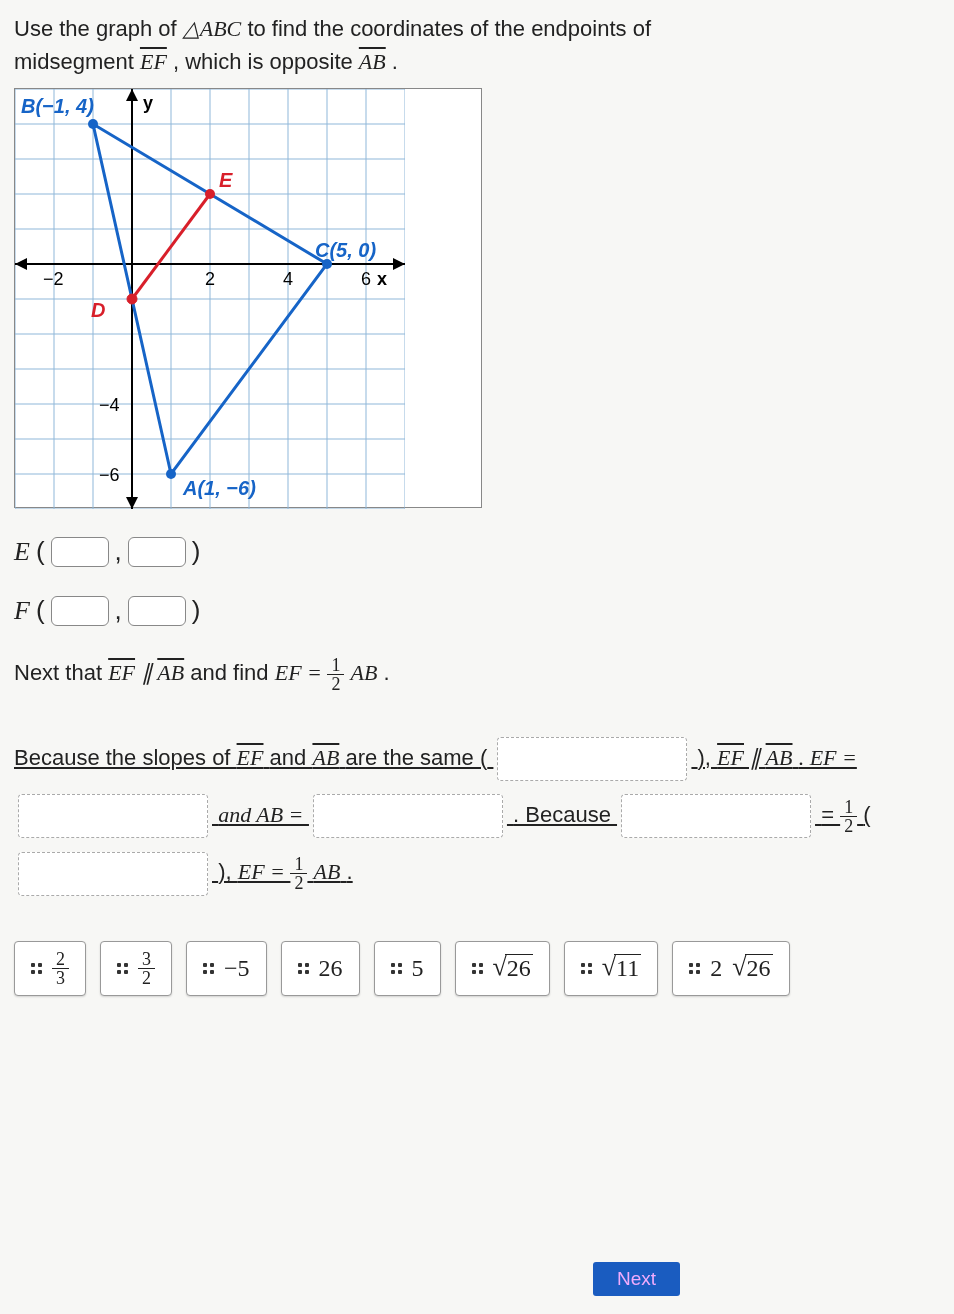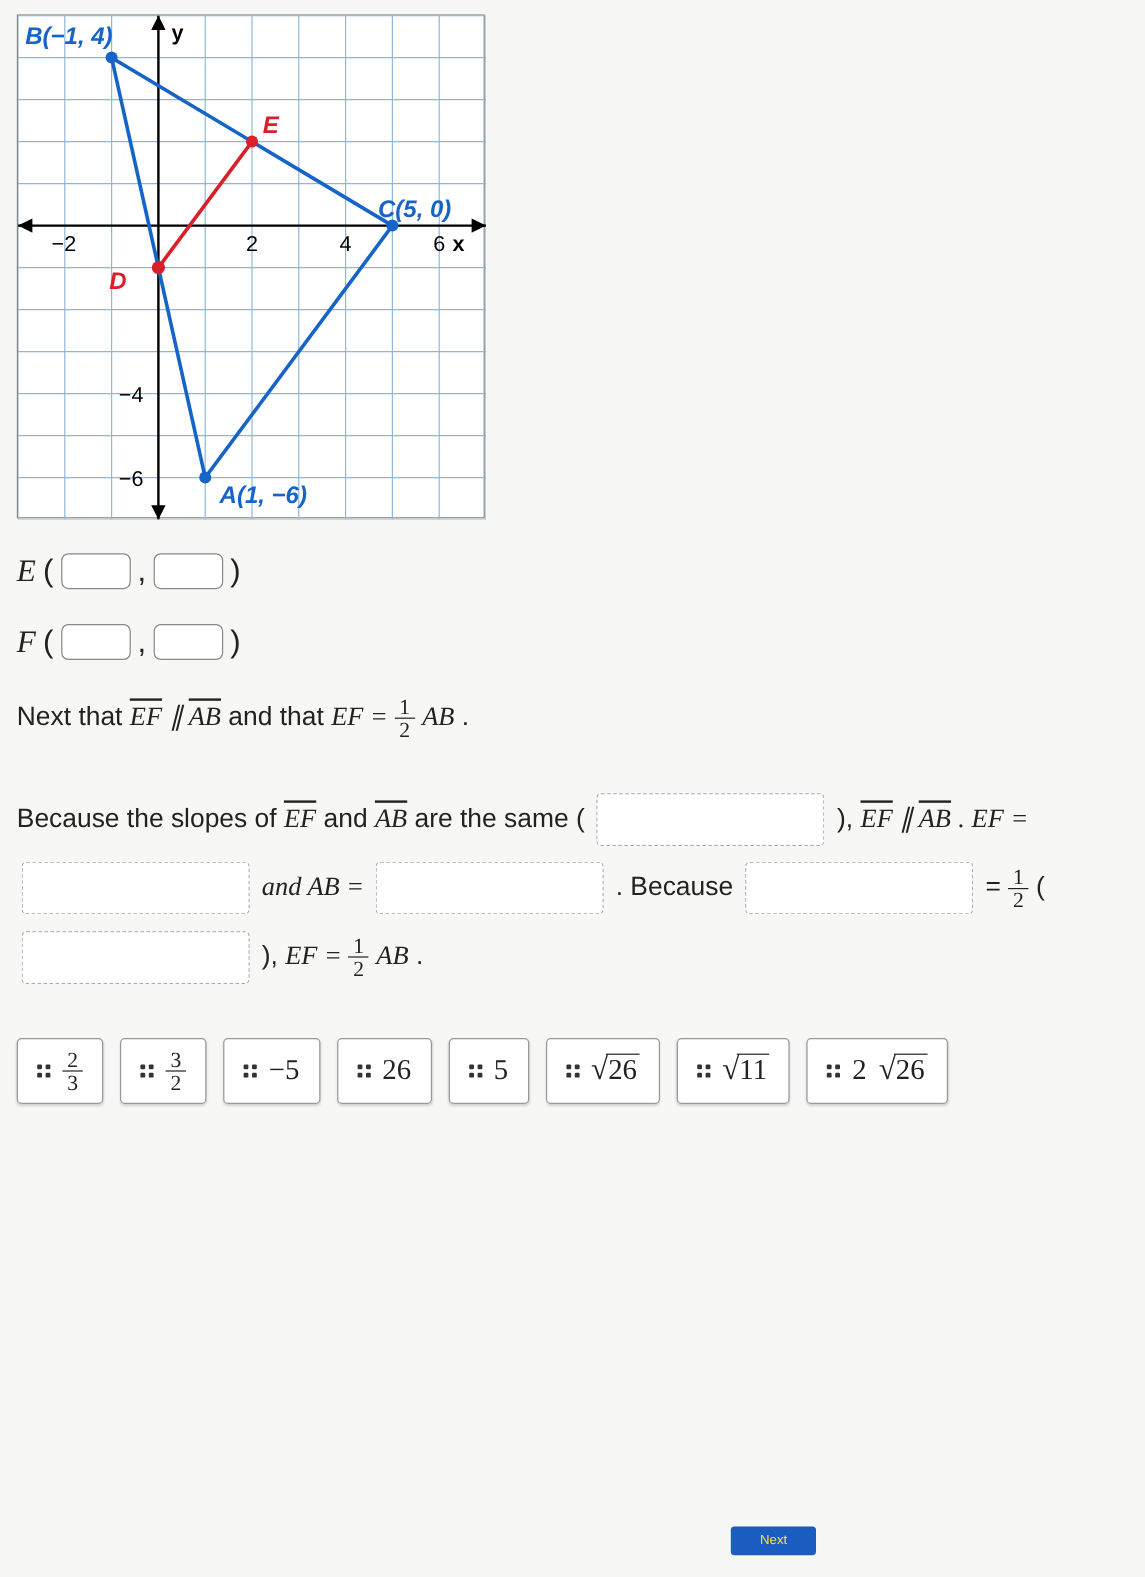--- a/index.html
+++ b/index.html
@@ -12,21 +12,21 @@
     width: 954px;
     background: #f7f7f5;
   }
   .problem-text { line-height: 1.5; margin-bottom: 10px; }
   .overline { text-decoration: overline; }
   .ital { font-style: italic; font-family: "Times New Roman", serif; }
 
   
   .graph-wrap {
     border: 1px solid #888;
-    width: 390px;
+    width: 468px;
     height: 420px;
     position: relative;
     background: #fff;
   }
   .graph-wrap svg { display:block; }
 
   
   .coord-line { margin: 28px 0; display:flex; align-items:center; gap:6px; }
   .coord-var { font-style: italic; font-family:"Times New Roman",serif; font-size:26px; }
   .slot {
@@ -41,21 +41,21 @@
 
   .show-line { margin:30px 0 36px; font-size:22px; }
   .frac {
     display:inline-flex; flex-direction:column; align-items:center;
     vertical-align:middle; font-size:18px; line-height:1;
     font-family:"Times New Roman",serif;
   }
   .frac .n { border-bottom:1.5px solid #222; padding:0 4px; }
   .frac .d { padding:0 4px; }
 
-  .proof { line-height: 2.6; font-size:22px; }
+  .proof { line-height: 2.6; font-size:22px;text-decoration:underline; }
   .drop {
     display:inline-block;
     min-width:190px; height:44px;
     border:1.5px dashed #aaa;
     border-radius:4px;
     vertical-align:middle;
     margin:0 4px;
     background:#fff;
   }
 
@@ -75,34 +75,44 @@
     grid-template-columns: repeat(2, 4px);
     grid-template-rows: repeat(2, 4px);
     gap:3px;
   }
   .grip span { width:4px; height:4px; background:#333; border-radius:1px; }
 
   .next-btn {
     position:absolute;
     bottom:6px; right:260px;
     background:#1a5cc0;
-    color:#fde047;
+    color:#f0abfc;
     padding:6px 24px;
     border-radius:3px;
-    font-size:11px;
+    font-size:19px;
   }
   .page-wrap { position:relative; min-height:1290px; }
   .sqrt { display:inline-flex; align-items:flex-start; }
   .sqrt .rad { font-size:26px; line-height:1; }
   .sqrt .arg { border-top:1.5px solid #222; padding:0 2px 0 2px; margin-left:-2px; }
 </style>
 </head>
 <body>
 <div class="page-wrap">
 
+<div class="problem-text">
+  <span>Use the graph of  </span>
+  <span class="ital">△ABC</span>
+  <span> to find the coordinates of the endpoints of</span><br>
+  <span>midsegment  </span>
+  <span class="ital overline">EF</span>
+  <span> , which is opposite  </span>
+  <span class="ital overline">AB</span>
+  <span> .</span>
+</div>
 
 <div class="graph-wrap">
 <svg viewBox="0 0 390 420" width="390" height="420">
 
   <g>
 
     <line x1="0" y1="0" x2="0" y2="420" stroke="#8fb7d9" stroke-width="1"></line>
     <line x1="39" y1="0" x2="39" y2="420" stroke="#8fb7d9"></line>
     <line x1="78" y1="0" x2="78" y2="420" stroke="#8fb7d9"></line>
     <line x1="117" y1="0" x2="117" y2="420" stroke="#8fb7d9"></line>
@@ -180,21 +190,21 @@
   <span class="paren">,</span>
   <span class="slot"></span>
   <span class="paren">)</span>
 </div>
 
 <div class="show-line">
   <span>Next that </span>
   <span class="ital overline">EF</span>
   <span class="ital"> ∥ </span>
   <span class="ital overline">AB</span>
-  <span> and that  </span>
+  <span> and find  </span>
   <span class="ital">EF = </span>
   <span class="frac">
     <span class="n">1</span>
     <span class="d">2</span>
   </span>
   <span class="ital">AB</span>
   <span> .</span>
 </div>
 
 <div class="proof">

